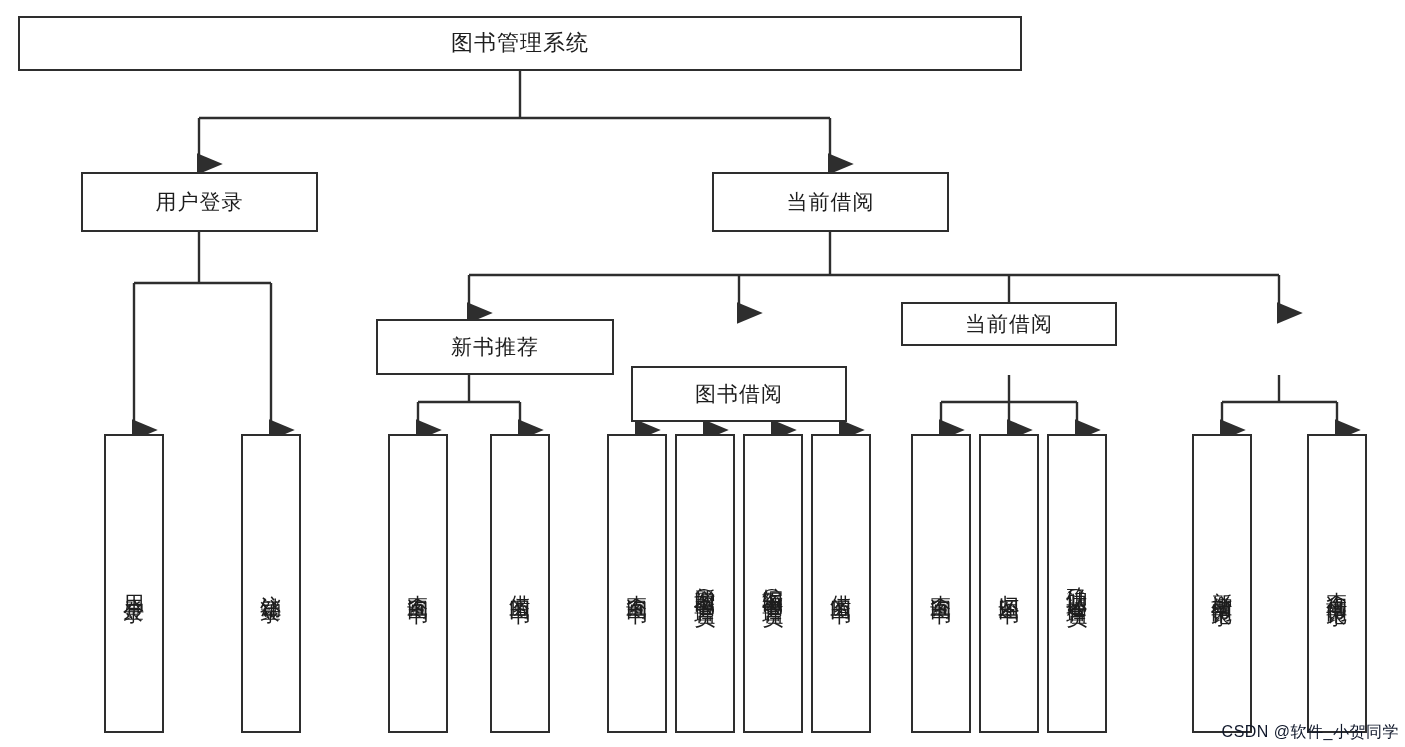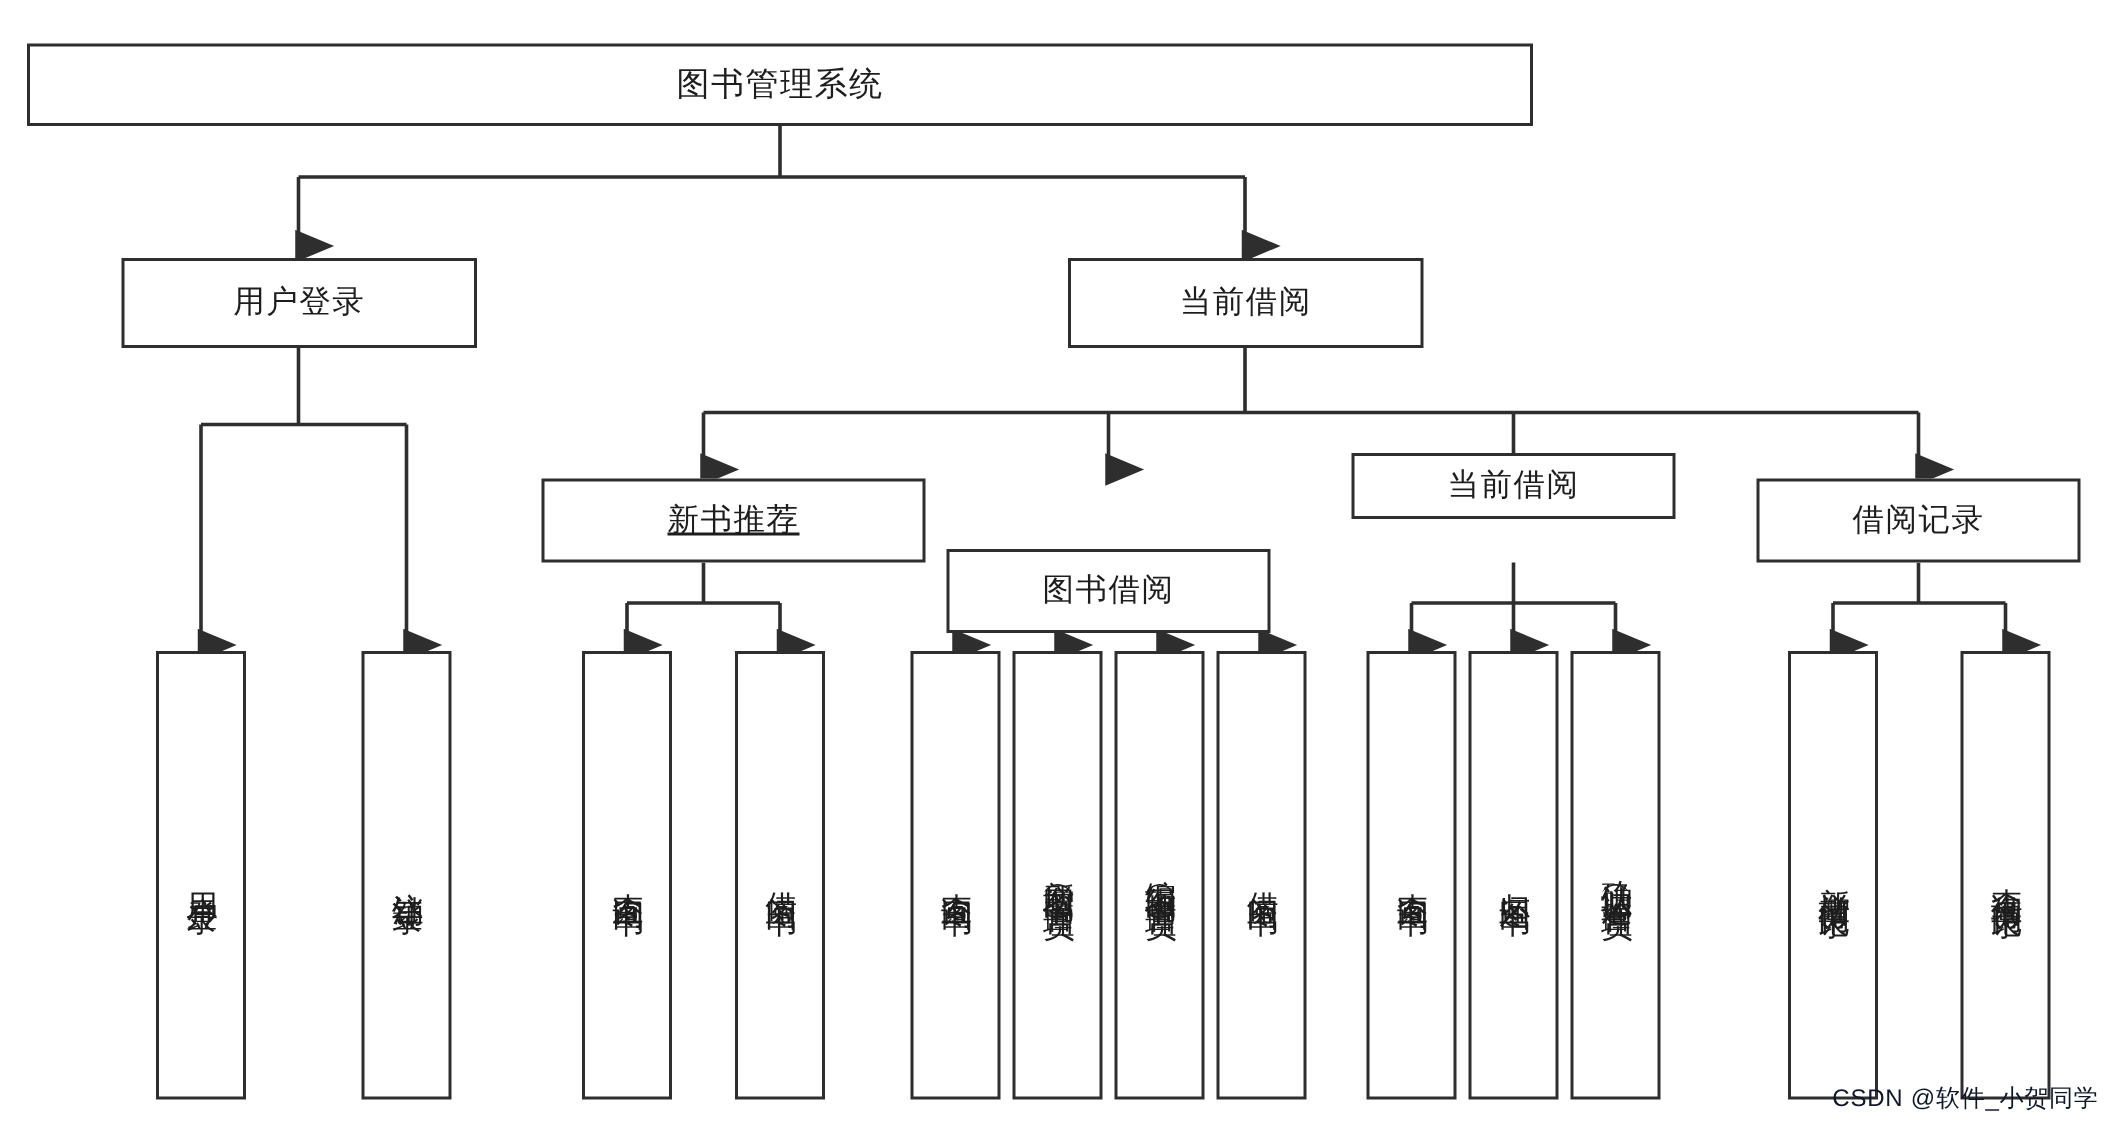--- a/index.html
+++ b/index.html
@@ -118,42 +118,39 @@
       <path d="M1009,402 L1009,430" marker-end="url(#arw)"></path>
       <path d="M1077,402 L1077,430" marker-end="url(#arw)"></path>
 
       <path d="M1279,375 L1279,402"></path>
       <path d="M1222,402 L1337,402"></path>
       <path d="M1222,402 L1222,430" marker-end="url(#arw)"></path>
       <path d="M1337,402 L1337,430" marker-end="url(#arw)"></path>
     </g>
   </svg>
 
-  <div class="node h root" style="left:18px; top:29px; width:1004px; height:55px;">
+  <div class="node h root" style="left:18px; top:16px; width:1004px; height:55px;">
     <span>图书管理系统</span>
   </div>
 
   <div class="node h" style="left:81px; top:172px; width:237px; height:60px;">
     <span>用户登录</span>
   </div>
   <div class="node h" style="left:712px; top:172px; width:237px; height:60px;">
     <span>当前借阅</span>
   </div>
 
-  <div class="node h" style="left:361px; top:319px; width:256px; height:56px;text-decoration:underline;">
+  <div class="node h" style="left:376px; top:319px; width:238px; height:56px;">
     <span>新书推荐</span>
   </div>
   <div class="node h" style="left:631px; top:319px; width:216px; height:56px;margin-top:47px;">
     <span>图书借阅</span>
   </div>
   <div class="node h" style="left:901px; top:302px; width:216px; height:44px;">
     <span>当前借阅</span>
-  </div>
-  <div class="node h" style="left:1171px; top:319px; width:216px; height:56px;">
-    <span>借阅记录</span>
   </div>
 
   <div class="node leaf" style="left:104px; top:434px; width:60px; height:299px;">
     <span class="vlabel">用户登录</span>
   </div>
   <div class="node leaf" style="left:241px; top:434px; width:60px; height:299px;">
     <span class="vlabel">注销登录</span>
   </div>
 
   <div class="node leaf" style="left:388px; top:434px; width:60px; height:299px;">

